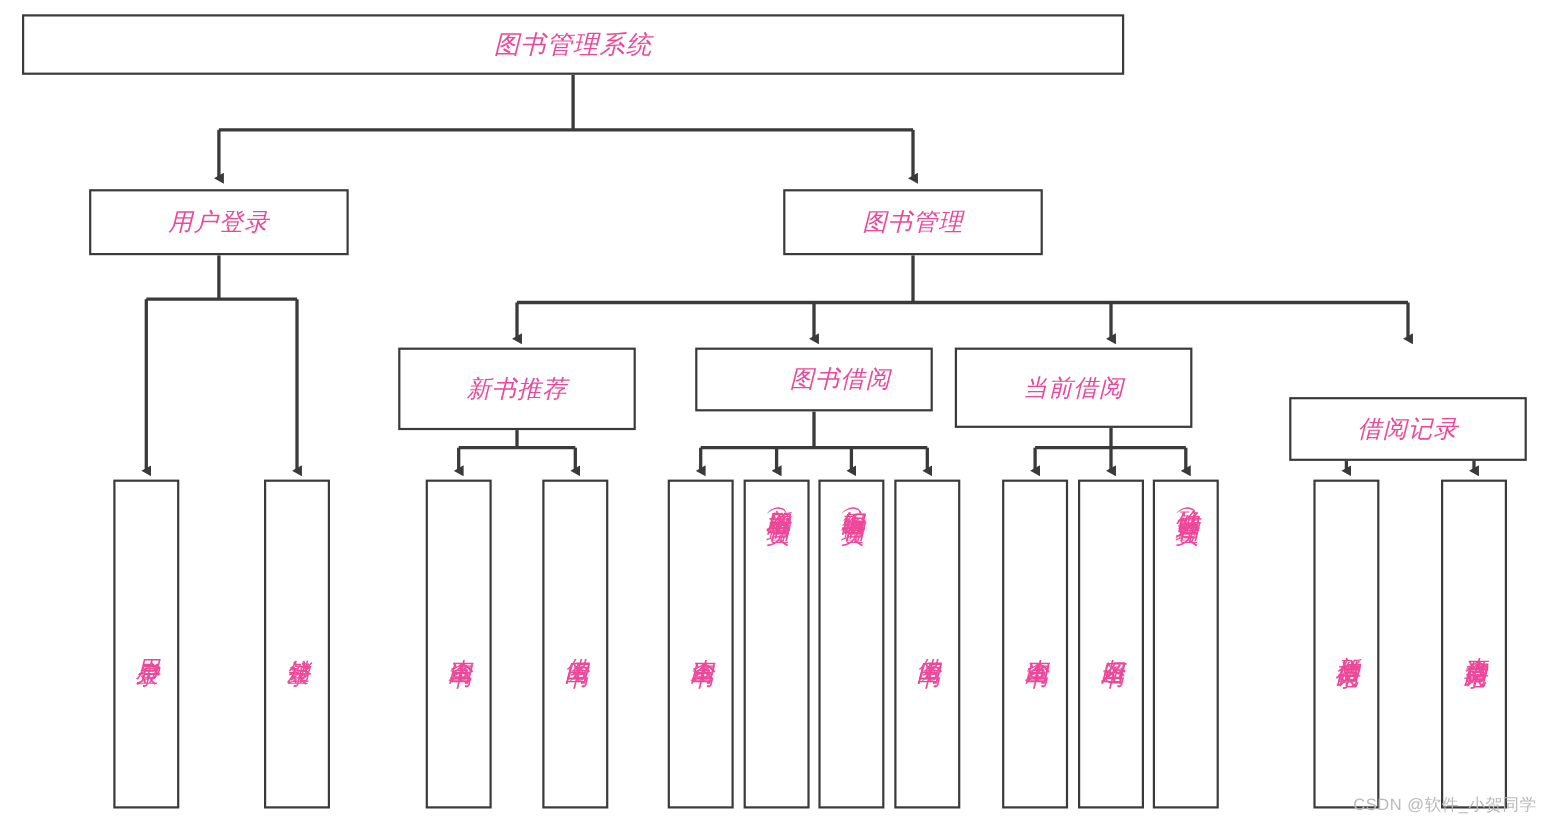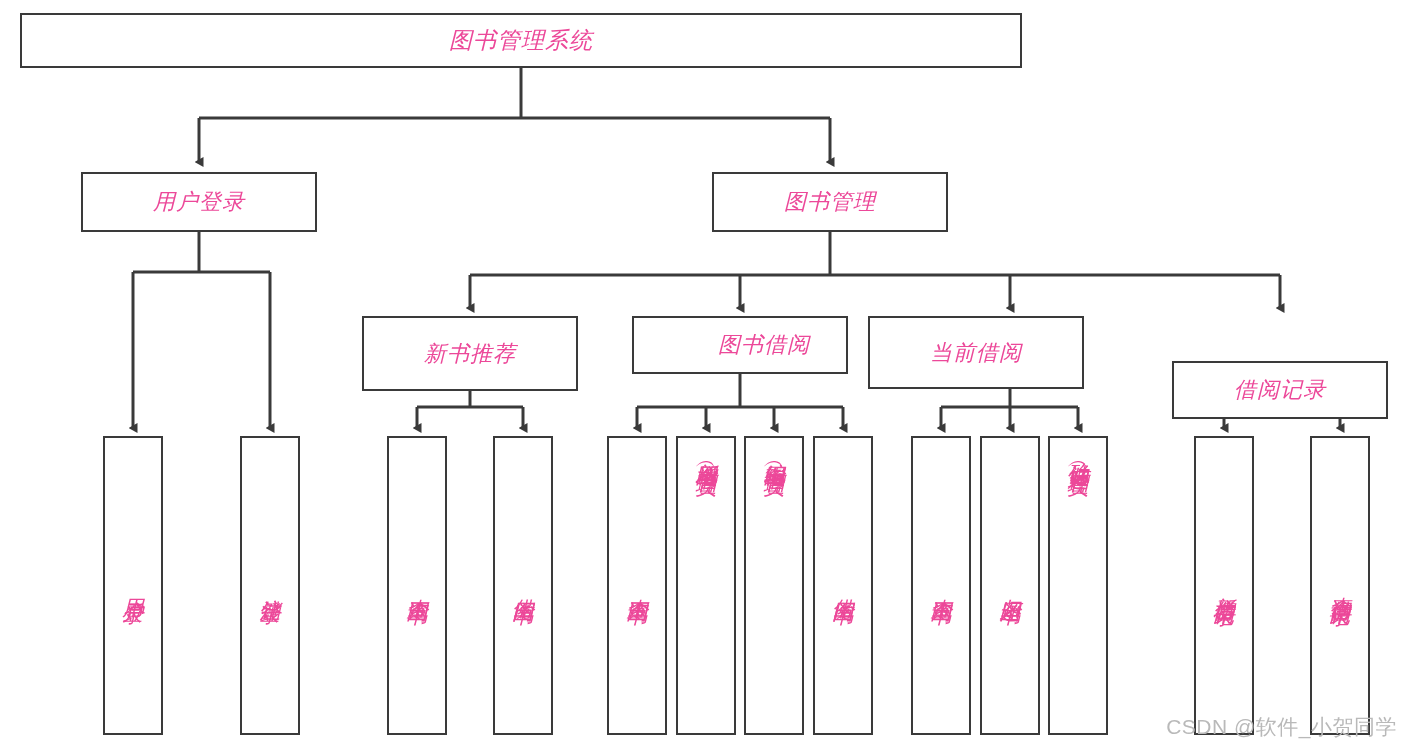--- a/index.html
+++ b/index.html
@@ -64,21 +64,21 @@
     letter-spacing: 2px;
     white-space: nowrap;
   }
   .htext {
     white-space: nowrap;
   }
   #watermark {
     position: absolute;
     right: 8px;
     bottom: 6px;
-    font-size: 21px;
+    font-size: 15px;
     color: #b9b9b9;
     letter-spacing: 0.5px;
     z-index: 5;
     white-space: nowrap;
   }
 </style>
 </head>
 <body>
 
 <div id="diagram-canvas">

